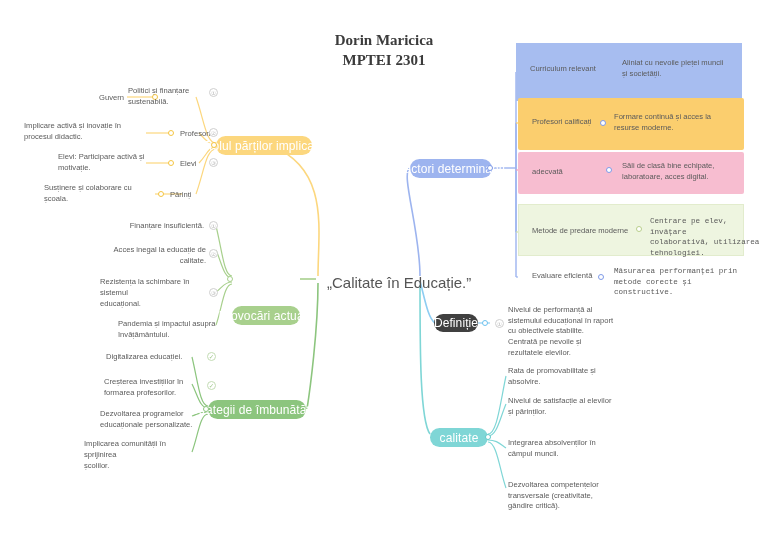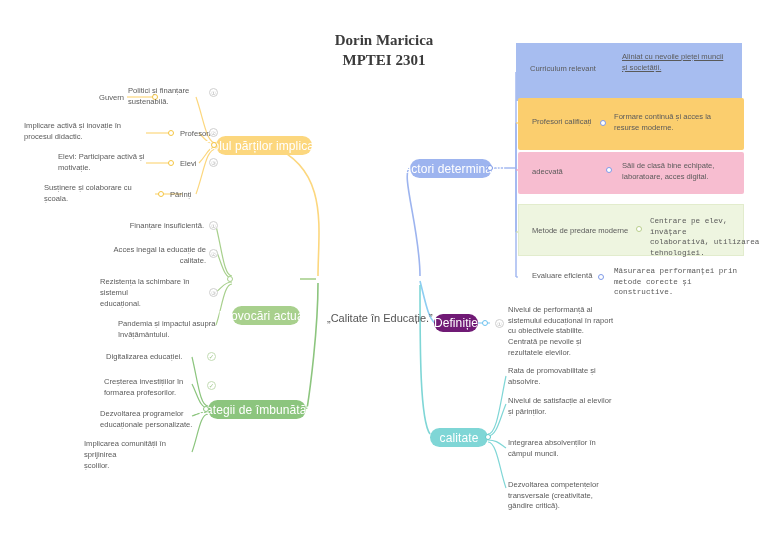--- a/index.html
+++ b/index.html
@@ -13,34 +13,34 @@
 
   .title{
     position:absolute;left:0;top:30px;width:768px;text-align:center;
     font-family:"Liberation Serif","DejaVu Serif",serif;
     font-weight:bold;font-size:15px;color:#3b3b3b;line-height:1.35;
   }
   .title .l2{display:block;}
 
   
   .root-label{
-    position:absolute;font-size:11px;color:#555;white-space:nowrap;margin-top:38px;
+    position:absolute;font-size:15px;color:#555;white-space:nowrap;
   }
 
   
   .node{
     position:absolute;border-radius:11px;color:#ffffff;
     font-size:12px;line-height:1;display:flex;align-items:center;justify-content:center;
     white-space:nowrap;padding:0 9px;box-sizing:border-box;letter-spacing:.1px;
   }
   .n-yellow{background:#fcd77e;}
   .n-green {background:#a8d08d;margin-top:36px;}
   .n-green2{background:#8cc57e;}
   .n-blue  {background:#9db4ef;}
-  .n-ltblue{background:#701a75;}
+  .n-ltblue{background:#404040;}
   .n-teal  {background:#7fd6d6;}
 
   
   .leaf{
     position:absolute;font-size:7.6px;line-height:1.45;color:#5a5a5a;
   }
   .leaf.r{text-align:right;}
   .leaf.l{text-align:left;}
 
   
@@ -207,21 +207,21 @@
 
   <div class="leaf l" style="left:84px;top:438px;width:104px;white-space:pre-line;">Implicarea comunității în
 sprijinirea
 școlilor.</div>
 
   <div class="node n-blue" style="left:410px;top:159px;width:82px;height:19px;">Factori determinanți</div>
   <div class="dot d-blue" style="left:487px;top:165px;"></div>
 
   <div class="panel p-blue" style="left:516px;top:43px;width:226px;height:58px;"></div>
   <div class="mid" style="left:530px;top:64px;width:90px;">Curriculum relevant</div>
-  <div class="mid" style="left:622px;top:52px;width:116px;white-space:pre-line;text-decoration:underline;">Aliniat cu nevoile pieței muncii
+  <div class="mid" style="left:622px;top:58px;width:116px;white-space:pre-line;">Aliniat cu nevoile pieței muncii
 și societății.</div>
 
   <div class="panel p-orange" style="left:518px;top:98px;width:226px;height:52px;"></div>
   <div class="mid" style="left:532px;top:117px;width:92px;">Profesori calificați</div>
   <div class="dot d-blue" style="left:600px;top:120px;"></div>
   <div class="mid" style="left:614px;top:112px;width:122px;white-space:pre-line;">Formare continuă și acces la
 resurse moderne.</div>
 
   <div class="panel p-pink" style="left:518px;top:152px;width:226px;height:42px;"></div>
   <div class="mid" style="left:532px;top:167px;width:70px;">adecvată</div>

